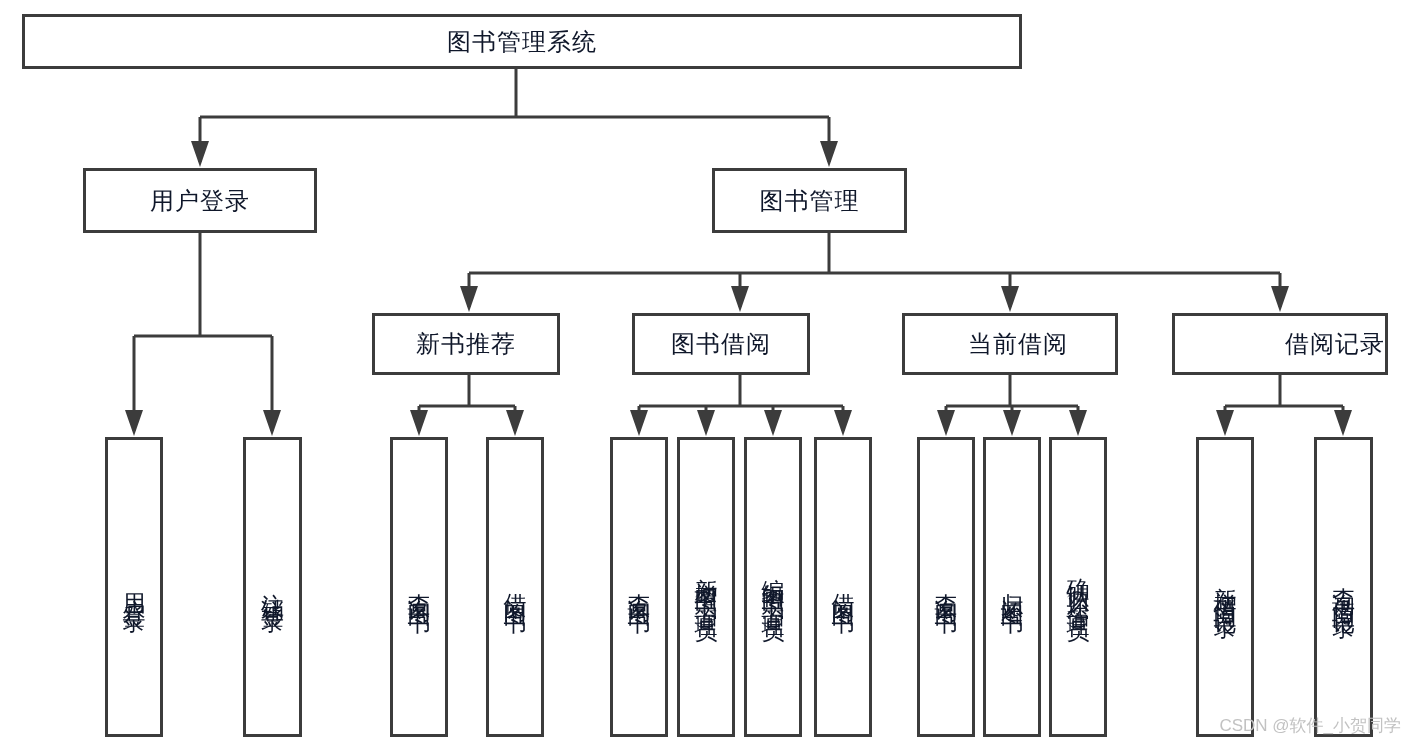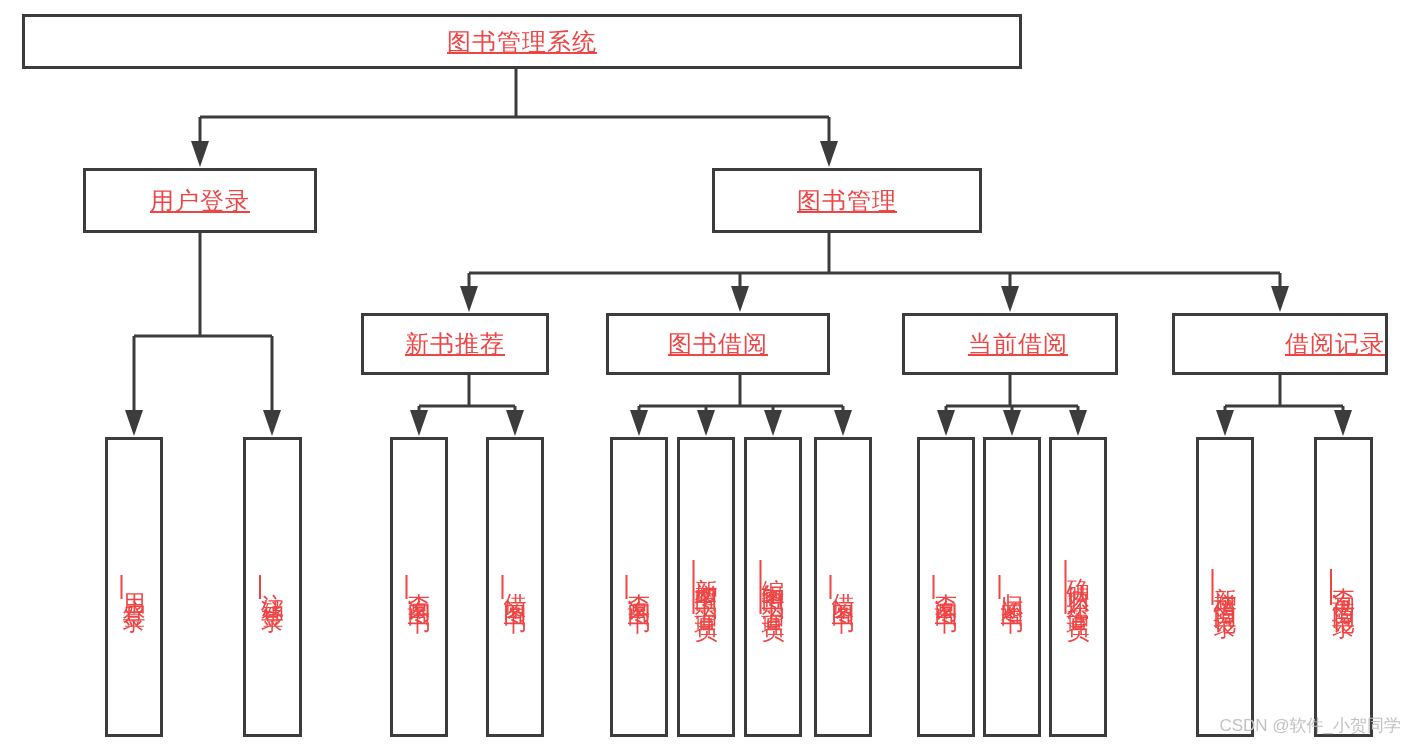--- a/index.html
+++ b/index.html
@@ -23,22 +23,21 @@
   }
   .box {
     position: absolute;
     box-sizing: border-box;
     border: 3px solid #3c3c3c;
     background: #ffffff;
     display: flex;
     align-items: center;
     justify-content: center;
     z-index: 2;
-    color: #ef4444;
-    text-decoration: underline;
+    color: #0f172a;
   }
   .box.h span {
     font-size: 24px;
     letter-spacing: 1px;
     white-space: nowrap;
   }
   .box.v span {
     writing-mode: vertical-rl;
     text-orientation: mixed;
     font-size: 23px;
@@ -100,35 +99,35 @@
     </g>
   </svg>
 
   <div class="box h" style="left:22px; top:14px; width:1000px; height:55px;">
     <span>图书管理系统</span>
   </div>
 
   <div class="box h" style="left:83px; top:168px; width:234px; height:65px;">
     <span>用户登录</span>
   </div>
-  <div class="box h" style="left:712px; top:168px; width:270px; height:65px;">
+  <div class="box h" style="left:712px; top:168px; width:195px; height:65px;">
     <span>图书管理</span>
   </div>
 
   <div class="box v" style="left:105px; top:437px; width:58px; height:300px;">
     <span>用户登录</span>
   </div>
   <div class="box v" style="left:243px; top:437px; width:59px; height:300px;">
     <span>注销登录</span>
   </div>
 
-  <div class="box h" style="left:361px; top:313px; width:188px; height:62px;">
+  <div class="box h" style="left:372px; top:313px; width:188px; height:62px;">
     <span>新书推荐</span>
   </div>
-  <div class="box h" style="left:606px; top:313px; width:224px; height:62px;">
+  <div class="box h" style="left:632px; top:313px; width:178px; height:62px;">
     <span>图书借阅</span>
   </div>
   <div class="box h" style="left:902px; top:313px; width:216px; height:62px;padding-left:16px;">
     <span>当前借阅</span>
   </div>
   <div class="box h" style="left:1172px; top:313px; width:216px; height:62px;justify-content:flex-end;">
     <span>借阅记录</span>
   </div>
 
   <div class="box v" style="left:390px; top:437px; width:58px; height:300px;">

